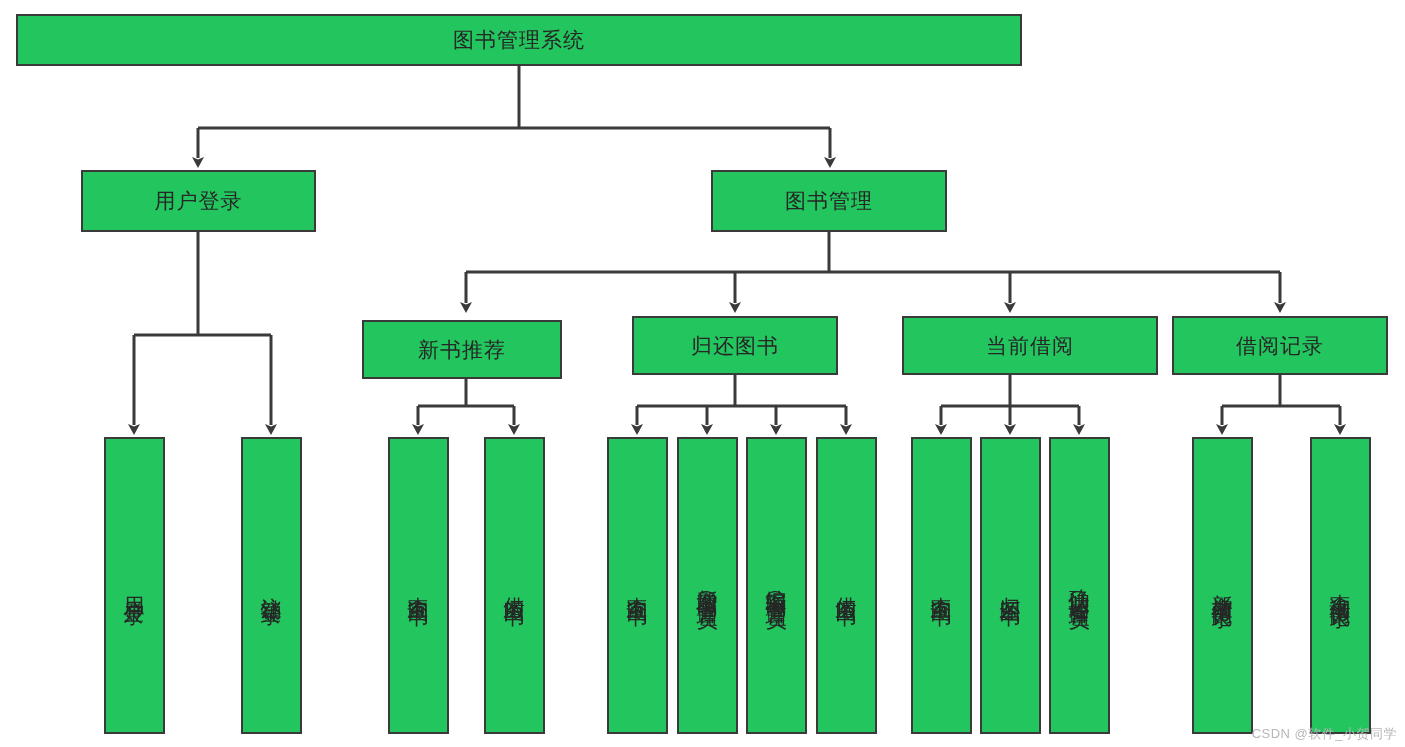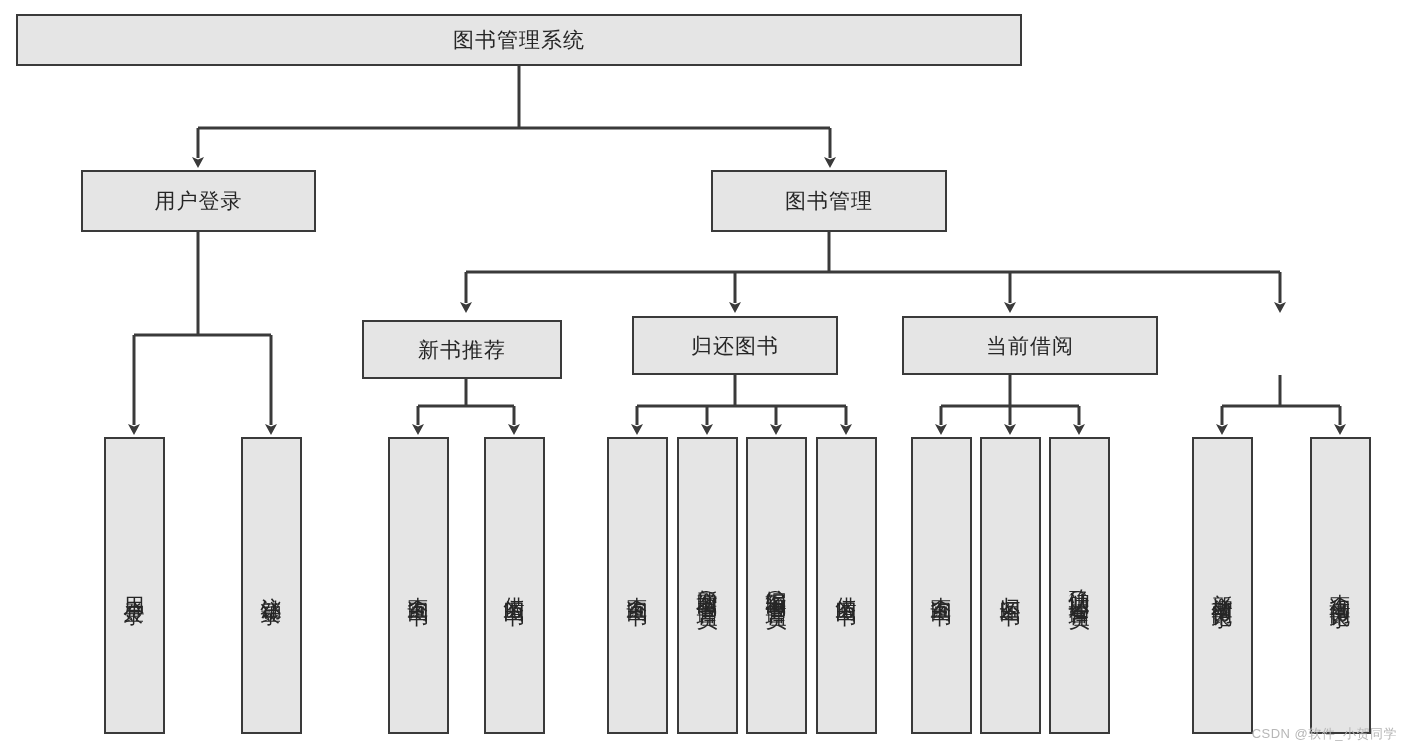--- a/index.html
+++ b/index.html
@@ -23,21 +23,21 @@
     position: absolute;
     left: 0;
     top: 0;
     width: 1405px;
     height: 747px;
     pointer-events: none;
   }
   .node {
     position: absolute;
     box-sizing: border-box;
-    background: #e5e5e5;
+    background: #22c55e;
     border: 2px solid #3a3a3a;
     display: flex;
     align-items: center;
     justify-content: center;
     color: #262626;
   }
   .node-h {
     font-size: 21px;
     letter-spacing: 1px;
     line-height: 1.2;
@@ -135,20 +135,23 @@
 
   <div class="node node-h" style="left:362px; top:320px; width:200px; height:59px;">
     <span>新书推荐</span>
   </div>
   <div class="node node-h" style="left:632px; top:316px; width:206px; height:59px;">
     <span>归还图书</span>
   </div>
   <div class="node node-h" style="left:902px; top:316px; width:256px; height:59px;">
     <span>当前借阅</span>
   </div>
+  <div class="node node-h" style="left:1172px; top:316px; width:216px; height:59px;">
+    <span>借阅记录</span>
+  </div>
 
   <div class="node node-v" style="left:104px; top:437px; width:61px; height:297px;">
     <span class="vtext">用户登录</span>
   </div>
   <div class="node node-v" style="left:241px; top:437px; width:61px; height:297px;">
     <span class="vtext">注销登录</span>
   </div>
 
   <div class="node node-v" style="left:388px; top:437px; width:61px; height:297px;">
     <span class="vtext">查询图书</span>

